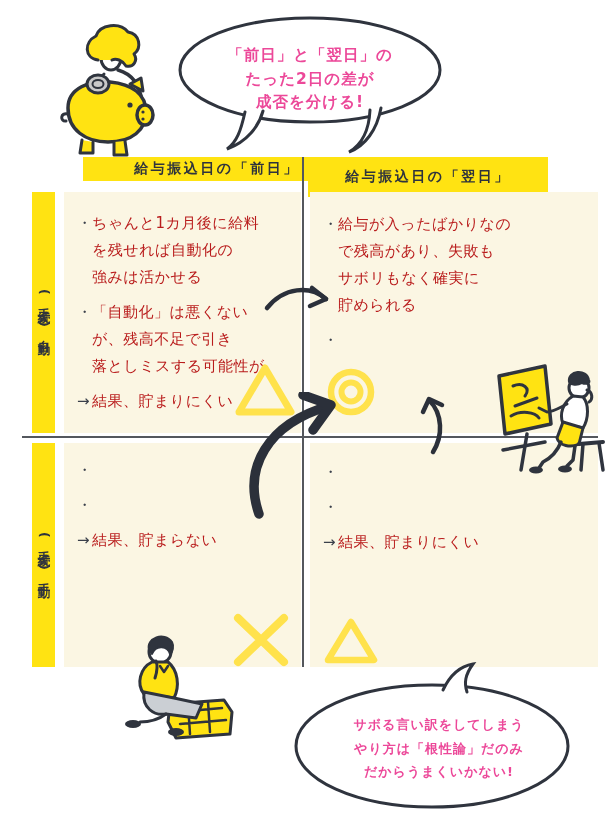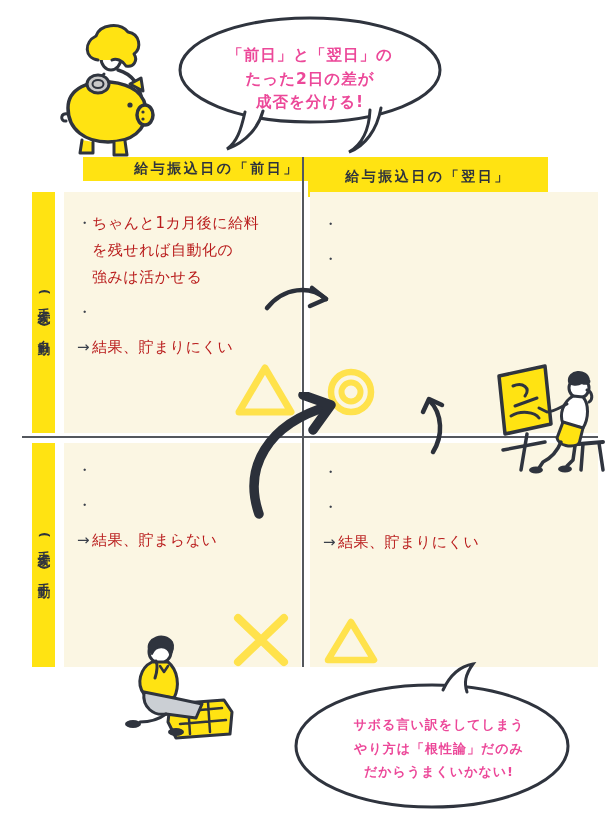--- a/index.html
+++ b/index.html
@@ -101,33 +101,40 @@
 
   <div class="cell" id="cell-tl">
     <div class="item">
       <span class="mk">・</span>
       <span class="tx">ちゃんと1カ月後に給料
 を残せれば自動化の
 強みは活かせる</span>
     </div>
     <div class="item">
       <span class="mk">・</span>
+      <span class="tx">「自動化」は悪くない
+が、残高不足で引き
+落としミスする可能性が</span>
     </div>
     <div class="item">
       <span class="mk">→</span>
       <span class="tx">結果、貯まりにくい</span>
     </div>
     <svg class="sym" style="left:169px;top:169px;" width="64" height="58" viewBox="0 0 64 58">
       <path d="M32,7 L58,51 L6,51 Z" fill="none" stroke="#FFE24C" stroke-width="7" stroke-linejoin="round"></path>
     </svg>
   </div>
 
   <div class="cell" id="cell-tr">
     <div class="item">
       <span class="mk">・</span>
+      <span class="tx">給与が入ったばかりなの
+で残高があり、失敗も
+サボリもなく確実に
+貯められる</span>
     </div>
     <div class="item">
       <span class="mk">・</span>
     </div>
     <svg class="sym" style="left:15px;top:174px;" width="52" height="52" viewBox="0 0 52 52">
       <circle cx="26" cy="26" r="20" fill="none" stroke="#FFE24C" stroke-width="6.5"></circle>
       <circle cx="26" cy="26" r="9.5" fill="none" stroke="#FFE24C" stroke-width="6"></circle>
     </svg>
   </div>
 

